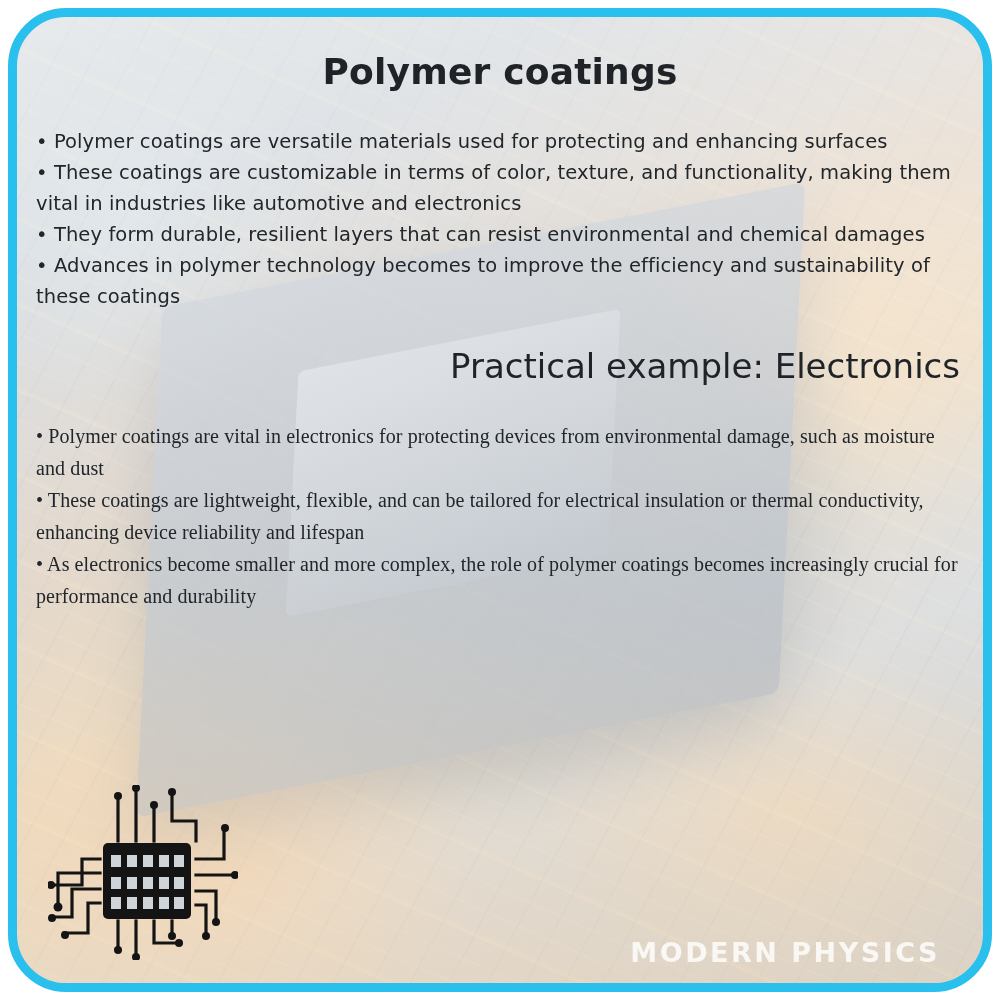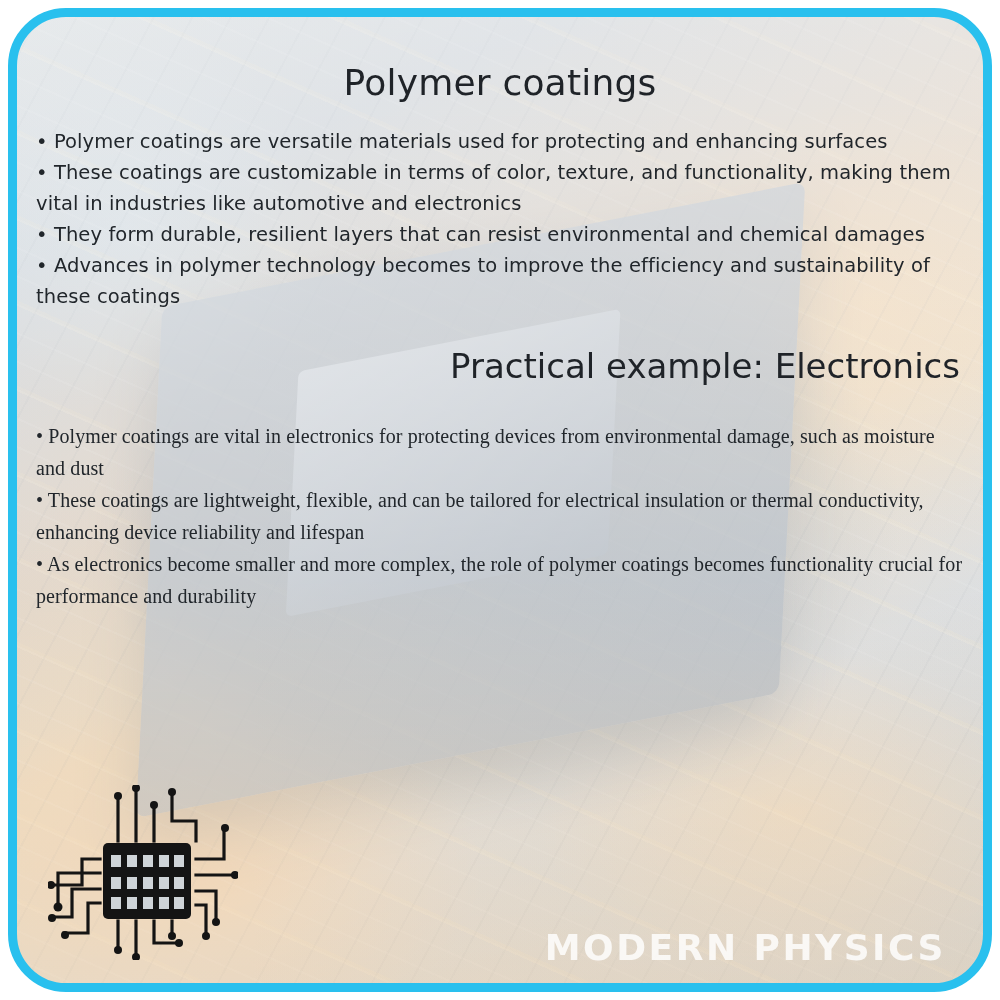--- a/index.html
+++ b/index.html
@@ -100,24 +100,24 @@
     left: 0; top: 0;
     width: 1000px;
     height: 1000px;
     z-index: 10;
   }
 
   .title {
     position: absolute;
     left: 40px;
     right: 40px;
-    top: 63px;
+    top: 52px;
     text-align: center;
     font-size: 36px;
-    font-weight: 400;
+    font-weight: 700;
     color: #1f2328;
     letter-spacing: 0.2px;
     line-height: 1.1;
   }
 
   .bullets-top {
     position: absolute;
     left: 36px;
     right: 20px;
     top: 126px;
@@ -148,23 +148,23 @@
     top: 348px;
     text-align: right;
     font-size: 34px;
     font-weight: 400;
     color: #1f2328;
     line-height: 1.1;
   }
 
   .watermark {
     position: absolute;
-    right: 54px;
+    right: 60px;
     bottom: 32px;
-    font-size: 36px;
+    font-size: 27px;
     font-weight: 700;
     letter-spacing: 2.5px;
     color: rgba(255,255,255,0.82);
     font-family: "DejaVu Sans", sans-serif;
   }
 
   .chip-logo {
     position: absolute;
     left: 48px;
     bottom: 40px;
@@ -195,21 +195,21 @@
       <p class="bullet">• These coatings are customizable in terms of color, texture, and functionality, making them vital in industries like automotive and electronics</p>
       <p class="bullet">• They form durable, resilient layers that can resist environmental and chemical damages</p>
       <p class="bullet">• Advances in polymer technology becomes to improve the efficiency and sustainability of these coatings</p>
     </div>
 
     <div class="subtitle">Practical example: Electronics</div>
 
     <div class="bullets-bottom">
       <p class="bullet">• Polymer coatings are vital in electronics for protecting devices from environmental damage, such as moisture and dust</p>
       <p class="bullet">• These coatings are lightweight, flexible, and can be tailored for electrical insulation or thermal conductivity, enhancing device reliability and lifespan</p>
-      <p class="bullet">• As electronics become smaller and more complex, the role of polymer coatings becomes functionality crucial for performance and durability</p>
+      <p class="bullet">• As electronics become smaller and more complex, the role of polymer coatings becomes increasingly crucial for performance and durability</p>
     </div>
 
     <svg class="chip-logo" viewBox="0 0 190 175">
       <g stroke="#141414" stroke-width="3.2" fill="none" stroke-linecap="square">
 
         <path d="M10 120 L10 88 L52 88"></path>
         <path d="M2 100 L34 100 L34 74 L52 74"></path>
         <path d="M16 148 L40 148 L40 118 L52 118"></path>
         <path d="M4 132 L24 132 L24 104 L52 104"></path>
 

